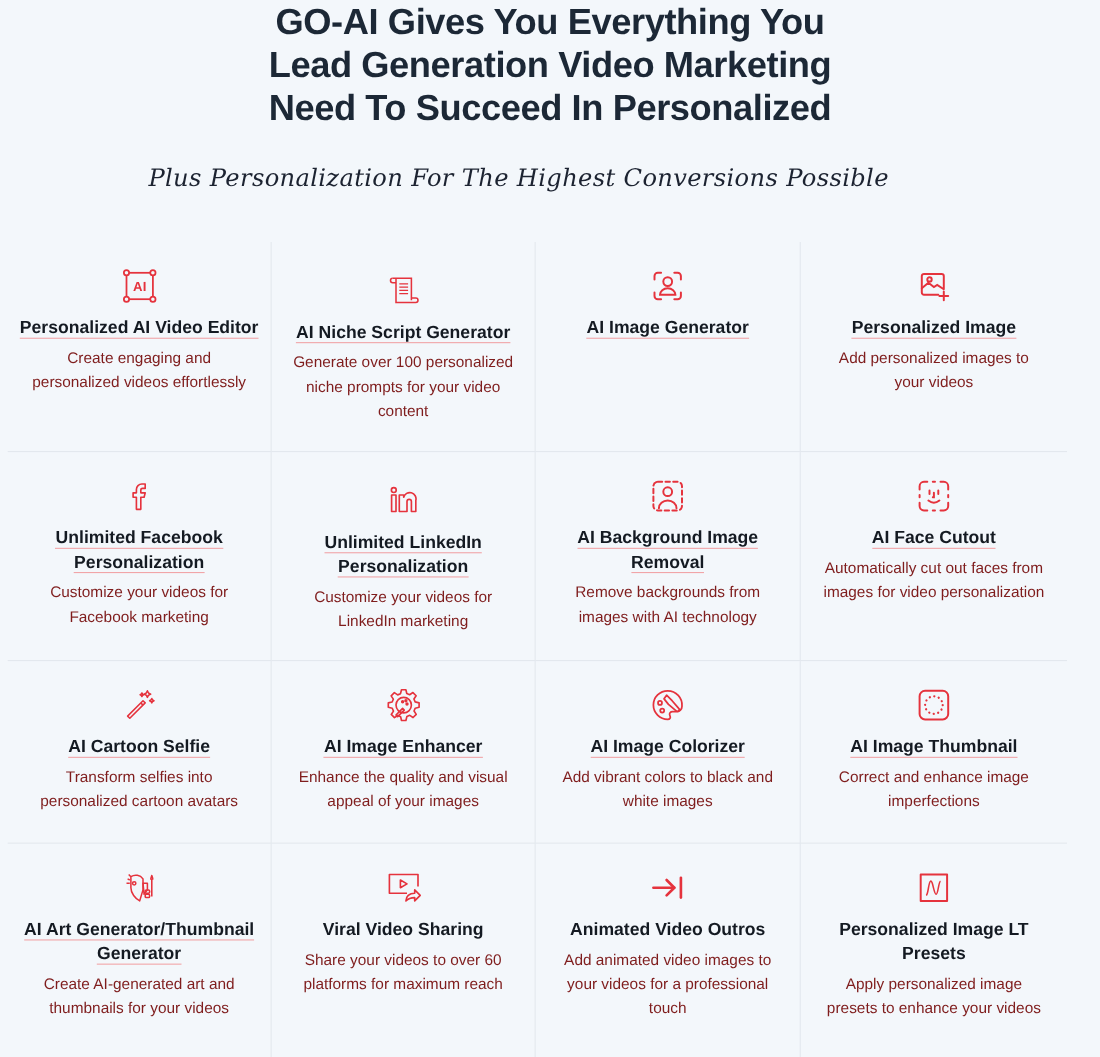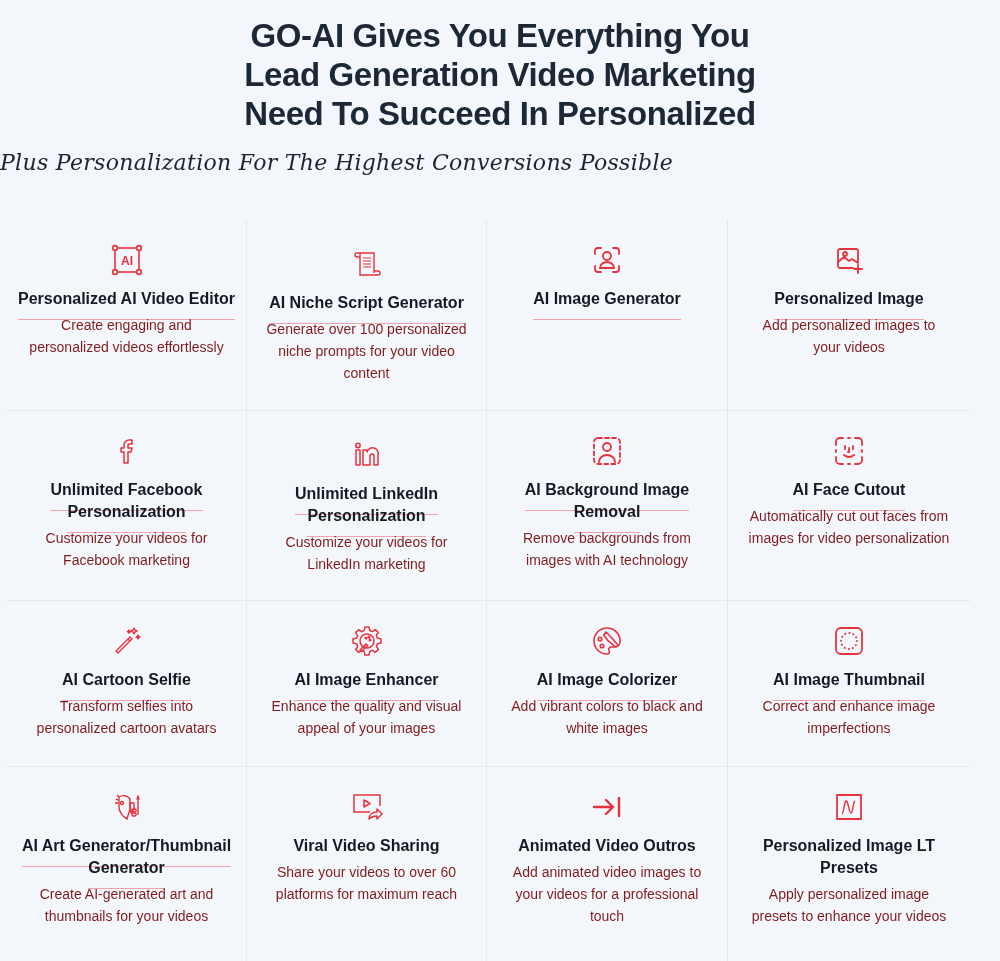--- a/index.html
+++ b/index.html
@@ -4,33 +4,33 @@
 <style>
   * { box-sizing: border-box; margin: 0; padding: 0; }
   html, body { width: 1000px; height: 961px; overflow: hidden; }
   body {
     background: #f3f7fb;
     font-family: "Liberation Sans", "DejaVu Sans", sans-serif;
     color: #1c2331;
     position: relative;
   }
   .hero-title {
-    position: absolute; left: 0; top: 16px; width: 1000px;
+    position: absolute; left: 0; top: 0; width: 1000px;
     text-align: center;
     font-family: "Liberation Sans", sans-serif;
     font-weight: 700;
     font-size: 33px;
     line-height: 39px;
     color: #1c2836;
     letter-spacing: -0.4px;
   }
   .hero-title span { display: block; }
   .hero-sub {
     position: absolute; left: 0; top: 150px; width: 808px;
-    text-align: left;
+    text-align: right;
     font-family: "DejaVu Serif", serif;
     font-style: italic;
     font-size: 22px;
     color: #1c2331;
     letter-spacing: 0.3px;
   }
   .grid {
     position: absolute;
     left: 7px; top: 220px;
     width: 963px;
@@ -59,21 +59,21 @@
   .cell-title {
     font-weight: 700;
     font-size: 16px;
     line-height: 22px;
     color: #141a22;
     padding: 0 8px;
     margin-bottom: 4px;
   }
   .cell-title .u {
     border-bottom: 1.5px solid #f1a5a8;
-    padding-bottom: 12px;
+    padding-bottom: 0;
     margin-top: 34px;
   }
   .cell-title.no-u .u { border-bottom: none; }
   .cell-desc {
     font-size: 14px;
     line-height: 22px;
     color: #7f1d1d;
     padding: 0 14px;
     max-width: 230px;
   }

